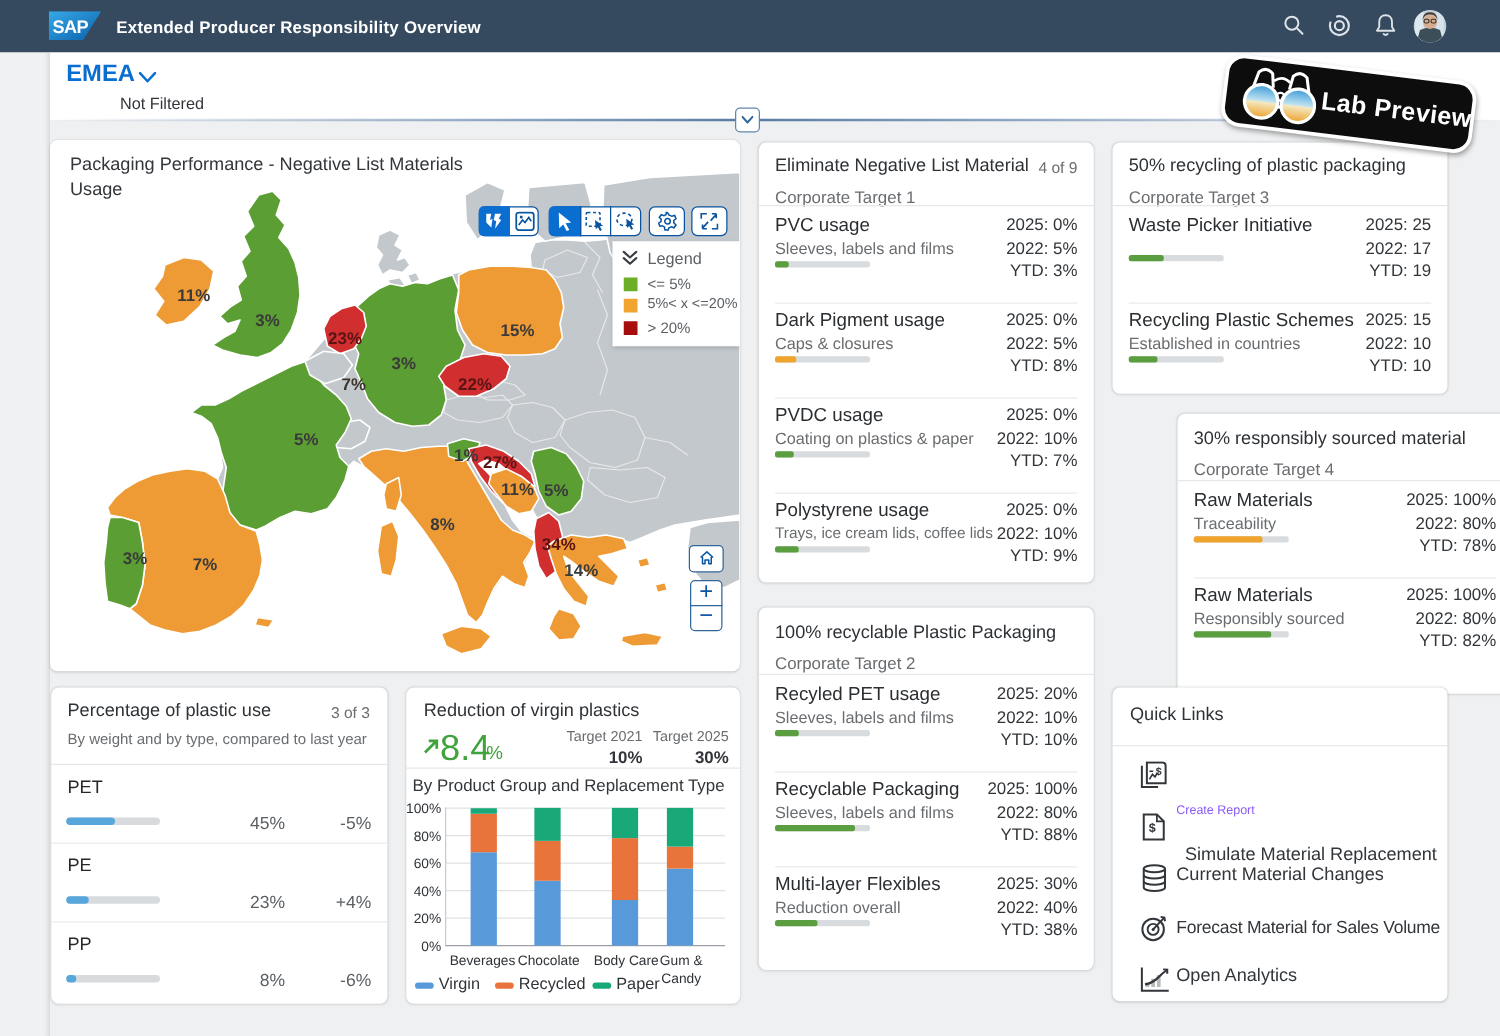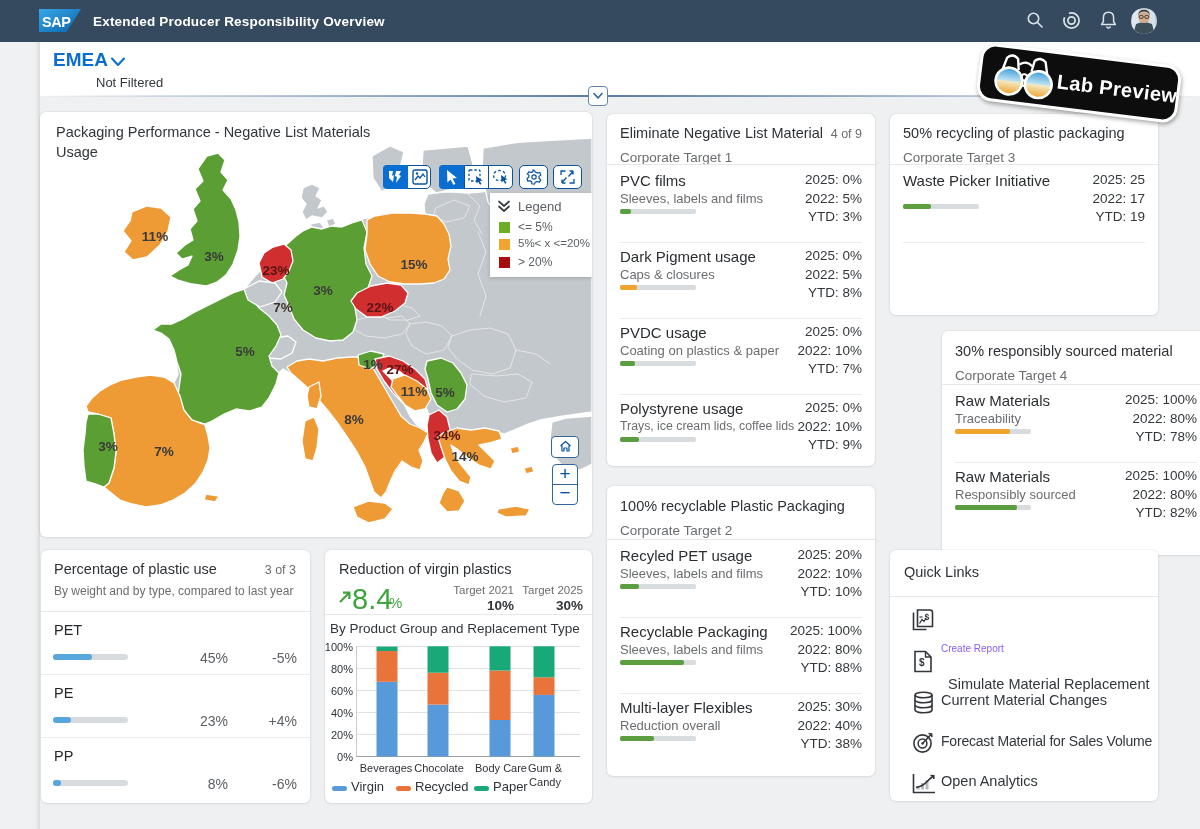--- a/index.html
+++ b/index.html
@@ -331,21 +331,21 @@
   <div class="abs" style="left:149px;top:236px;width:15px;height:5px;border-radius:2.5px;background:#19A979;"></div>
   <div class="abs" style="left:168px;top:229px;font-size:13px;color:#2f3338;">Paper</div>
 </div>
 
 <div class="card" style="left:607px;top:114px;width:268px;height:352px;">
   <div class="ctitle" style="position:absolute;left:13px;top:11px;">Eliminate Negative List Material</div>
   <div style="position:absolute;right:13px;top:13px;font-size:12.5px;color:#6a6d70;">4 of 9</div>
   <div class="csub" style="position:absolute;left:13px;top:36px;">Corporate Target 1</div>
   <div class="hdr-div" style="top:50px;left:0;right:0;"></div>
   <div class="kpi-item" style="top:52px;">
-    <div class="kpi-t">PVC films</div>
+    <div class="kpi-t">PVC usage</div>
       <div class="kpi-s">Sleeves, labels and films</div>
     <div class="kpi-bar">
         <i style="width:11px;"></i>
       </div>
     <div class="kpi-v">2025: 0%<br>2022: 5%<br>YTD: 3%</div>
   </div>
   <div class="rowline" style="top:128px;"></div>
   <div class="kpi-item" style="top:128px;">
     <div class="kpi-t">Dark Pigment usage</div>
       <div class="kpi-s">Caps &amp; closures</div>
@@ -411,20 +411,28 @@
   <div class="csub" style="position:absolute;left:13px;top:36px;">Corporate Target 3</div>
   <div class="hdr-div" style="top:50px;left:0;right:0;"></div>
   <div class="kpi-item" style="top:52px;">
     <div class="kpi-t">Waste Picker Initiative</div>
     <div class="kpi-bar" style="top:38px;">
         <i style="width:28px;"></i>
       </div>
     <div class="kpi-v">2025: 25<br>2022: 17<br>YTD: 19</div>
   </div>
   <div class="rowline" style="top:128px;"></div>
+  <div class="kpi-item" style="top:128px;">
+    <div class="kpi-t">Recycling Plastic Schemes</div>
+      <div class="kpi-s">Established in countries</div>
+    <div class="kpi-bar">
+        <i style="width:23px;"></i>
+      </div>
+    <div class="kpi-v">2025: 15<br>2022: 10<br>YTD: 10</div>
+  </div>
 </div>
 
 <div class="card" style="left:942px;top:331px;width:268px;height:224px;">
   <div class="ctitle" style="position:absolute;left:13px;top:12px;">30% responsibly sourced material</div>
   <div class="csub" style="position:absolute;left:13px;top:37px;">Corporate Target 4</div>
   <div class="hdr-div" style="top:53px;left:0;right:0;"></div>
   <div class="kpi-item" style="top:55px;">
     <div class="kpi-t">Raw Materials</div>
       <div class="kpi-s">Traceability</div>
     <div class="kpi-bar">

